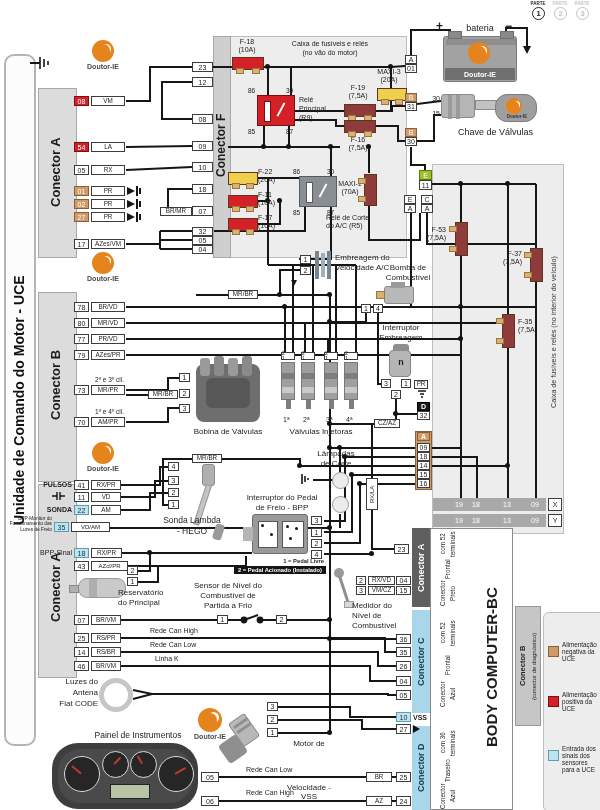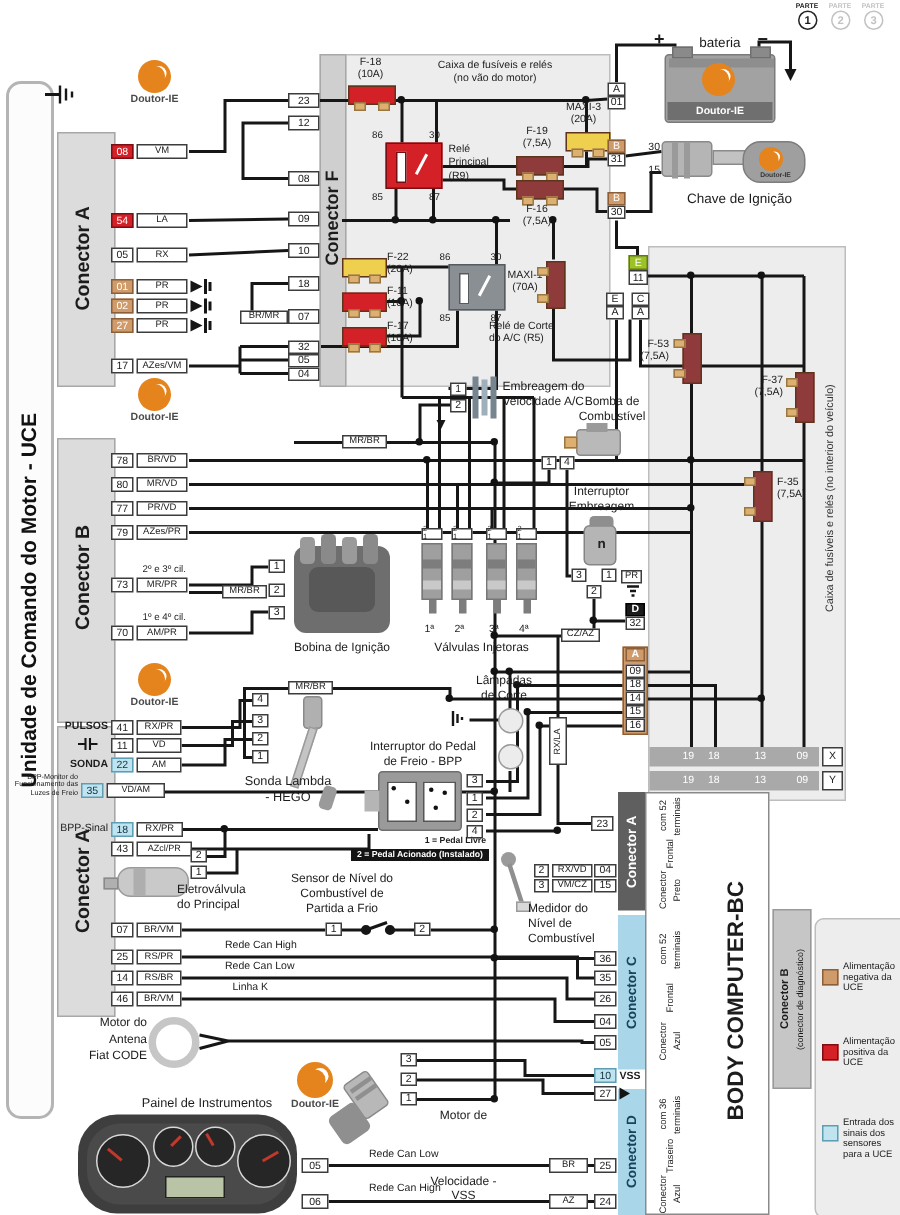--- a/index.html
+++ b/index.html
@@ -388,21 +388,21 @@
 </div>
 <div class="a" style="left:475px;top:100px;width:22px;height:10px;background:#c2c2c2;border:1px solid #8a8a8a"></div>
 <div class="a" style="left:495px;top:94px;width:42px;height:28px;background:#9f9f9f;border:1px solid #7d7d7d;border-radius:12px"></div>
 <div class="dlogo" style="left:506px;top:98px;width:16px;height:16px">
     <span class="w"></span>
     <span class="o"></span>
   </div>
 <div class="a c" style="left:500px;top:114px;width:34px;font-size:4.5px;font-weight:bold;color:#333">Doutor-IE</div>
 <div class="lb s7" style="left:429px;top:95px;width:11px;text-align:right">30</div>
 <div class="lb s7" style="left:429px;top:110px;width:11px;text-align:right">15</div>
-<div class="lb s9" style="left:458px;top:127px;width:84px">Chave de Ignição</div>
+<div class="lb s9" style="left:458px;top:127px;width:84px">Chave de Válvulas</div>
 
 <div class="a vt" style="left:546px;top:172px;width:14px;height:320px;font-size:7.2px;color:#333">Caixa de fusíveis e relés (no interior do veículo)</div>
 <div class="fu fuv fdr" style="left:455px;top:222px;width:11px;height:32px"></div>
 <div class="lb r s7" style="left:418px;top:226px;width:28px">F-53</div>
 <div class="lb r s7" style="left:418px;top:234px;width:28px">(7,5A)</div>
 <div class="fu fuv fdr" style="left:530px;top:248px;width:11px;height:32px"></div>
 <div class="lb r s7" style="left:494px;top:250px;width:28px">F-37</div>
 <div class="lb r s7" style="left:494px;top:258px;width:28px">(7,5A)</div>
 <div class="fu fuv fdr" style="left:502px;top:314px;width:11px;height:32px"></div>
 <div class="lb s7" style="left:518px;top:318px;width:30px">F-35</div>
@@ -469,21 +469,21 @@
 <div class="a" style="left:196px;top:364px;width:64px;height:58px;background:#6e6e6e;border-radius:8px">
   <span class="a" style="left:4px;top:-6px;width:10px;height:18px;background:#9a9a9a;border-radius:3px"></span>
   <span class="a" style="left:18px;top:-8px;width:10px;height:20px;background:#8a8a8a;border-radius:3px"></span>
   <span class="a" style="left:32px;top:-6px;width:10px;height:18px;background:#9a9a9a;border-radius:3px"></span>
   <span class="a" style="left:46px;top:-8px;width:10px;height:20px;background:#8a8a8a;border-radius:3px"></span>
   <span class="a" style="left:10px;top:14px;width:44px;height:30px;background:#585858;border-radius:6px"></span>
 </div>
 <div class="pin" style="left:179px;top:373px;width:11px;height:9px">1</div>
 <div class="pin" style="left:179px;top:389px;width:11px;height:9px">2</div>
 <div class="pin" style="left:179px;top:404px;width:11px;height:9px">3</div>
-<div class="lb c" style="left:190px;top:428px;width:76px">Bobina de Ignição</div>
+<div class="lb c" style="left:190px;top:428px;width:76px">Bobina de Válvulas</div>
 
 <div class="pin" style="left:281px;top:352px;width:14px;height:8px;font-size:5px;letter-spacing:2px">2 1</div>
 <div class="pin" style="left:301px;top:352px;width:14px;height:8px;font-size:5px;letter-spacing:2px">2 1</div>
 <div class="pin" style="left:324px;top:352px;width:14px;height:8px;font-size:5px;letter-spacing:2px">2 1</div>
 <div class="pin" style="left:344px;top:352px;width:14px;height:8px;font-size:5px;letter-spacing:2px">2 1</div>
 <div class="a" style="left:281px;top:362px;width:14px;height:38px;background:#9f9f9f;border:1px solid #777">
     <span class="a" style="left:0;top:10px;width:12px;height:6px;background:#7d7d7d"></span>
     <span class="a" style="left:0;top:24px;width:12px;height:6px;background:#c9c9c9"></span>
     <span class="a" style="left:4px;top:37px;width:5px;height:9px;background:#7d7d7d"></span>
   </div>
@@ -541,37 +541,37 @@
 <div class="pin" style="left:311px;top:550px;width:11px;height:9px">4</div>
 <div class="lb r bd" style="left:250px;top:558px;width:74px;font-size:5.8px">1 = Pedal Livre</div>
 <div class="a r bd" style="left:234px;top:566px;width:92px;font-size:5.8px;background:#141414;color:#fff;text-align:center;padding:1px 0">2 = Pedal Acionado (Instalado)</div>
 
 <div class="pin" style="left:127px;top:566px;width:11px;height:9px">2</div>
 <div class="pin" style="left:127px;top:577px;width:11px;height:9px">1</div>
 <div class="a" style="left:78px;top:578px;width:48px;height:20px;background:#c9c9c9;border:1px solid #9a9a9a;border-radius:9px">
   <span class="a" style="left:-10px;top:6px;width:10px;height:8px;background:#b0b0b0;border:1px solid #8a8a8a"></span>
   <span class="a" style="left:10px;top:0;width:8px;height:18px;background:#aeaeae"></span>
 </div>
-<div class="lb" style="left:118px;top:589px;width:52px">Eletroválvula</div>
+<div class="lb" style="left:118px;top:589px;width:52px">Reservatório</div>
 <div class="lb" style="left:118px;top:599px;width:52px">do Principal</div>
 
 <div class="lb c" style="left:186px;top:582px;width:84px">Sensor de Nível do</div>
 <div class="lb c" style="left:186px;top:592px;width:84px">Combustível de</div>
 <div class="lb c" style="left:186px;top:602px;width:84px">Partida a Frio</div>
 <div class="pin" style="left:217px;top:615px;width:11px;height:9px">1</div>
 <div class="pin" style="left:276px;top:615px;width:11px;height:9px">2</div>
 <svg width="50" height="16" style="left:228px;top:612px" stroke="#161616" stroke-width="2" fill="#161616">
   <line x1="0" y1="8" x2="14" y2="8"></line>
     <circle cx="16" cy="8" r="2.4"></circle>
     <line x1="16" y1="8" x2="30" y2="3"></line>
     <circle cx="32" cy="8" r="2.4"></circle>
     <line x1="34" y1="8" x2="48" y2="8"></line>
 </svg>
 
-<div class="lb r" style="left:54px;top:678px;width:44px">Motor do</div>
+<div class="lb r" style="left:54px;top:678px;width:44px">Luzes do</div>
 <div class="lb r" style="left:54px;top:689px;width:44px">Antena</div>
 <div class="lb r" style="left:54px;top:700px;width:44px">Fiat CODE</div>
 <div class="a" style="left:99px;top:678px;width:34px;height:34px;border:5px solid #c6c6c6;border-radius:50%"></div>
 
 <div class="lb c" style="left:90px;top:731px;width:96px;font-size:8.5px">Painel de Instrumentos</div>
 <div class="a" style="left:52px;top:743px;width:146px;height:66px;background:#3e3e3e;border-radius:26px">
   <span class="a" style="left:6px;top:6px;width:134px;height:54px;background:#4a4a4a;border-radius:22px"></span>
 </div>
 <div class="gauge" style="left:64px;top:756px;width:34px;height:34px"></div>
 <div class="gauge" style="left:102px;top:751px;width:25px;height:25px"></div>

